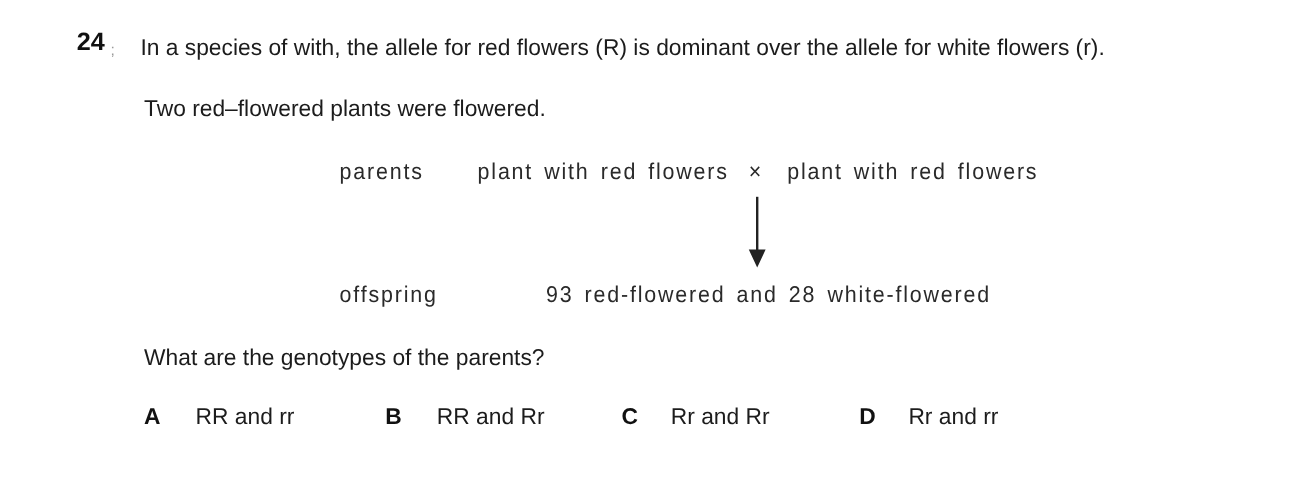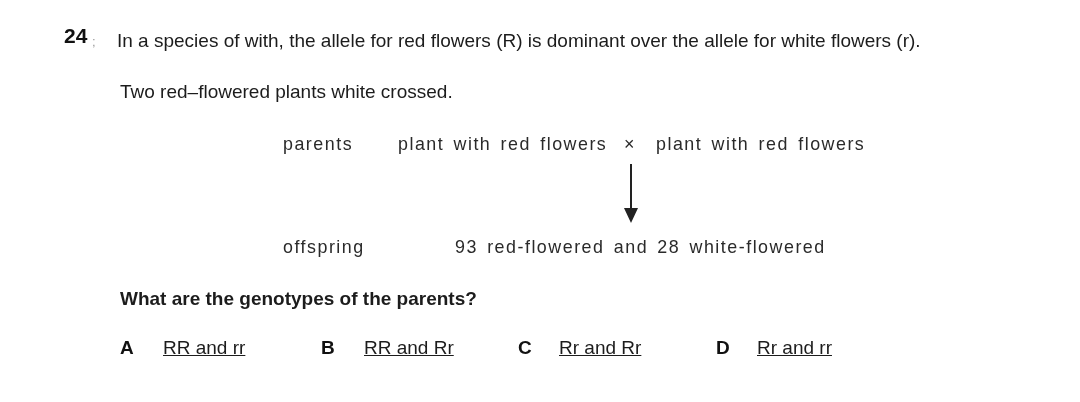--- a/index.html
+++ b/index.html
@@ -61,48 +61,48 @@
   }
   .down-arrow .head {
     position: absolute;
     left: 2px; top: 44px;
     width: 0; height: 0;
     border-left: 7px solid transparent;
     border-right: 7px solid transparent;
     border-top: 15px solid #222222;
   }
 
-  .prompt { left: 120px; top: 288px; font-size: 19px; font-weight: bold; }
+  .prompt { left: 120px; top: 288px; font-size: 19px; }
 
   .option-letter {
     font-size: 19px;
     font-weight: bold;
     color: #111111;
   }
-  .option-text { font-size: 19px; text-decoration: underline; }
+  .option-text { font-size: 19px; }
 
   .opt-a-letter { left: 120px; top: 337px; }
   .opt-a-text   { left: 163px; top: 337px; }
   .opt-b-letter { left: 321px; top: 337px; }
   .opt-b-text   { left: 364px; top: 337px; }
   .opt-c-letter { left: 518px; top: 337px; }
   .opt-c-text   { left: 559px; top: 337px; }
   .opt-d-letter { left: 716px; top: 337px; }
   .opt-d-text   { left: 757px; top: 337px; }
 </style>
 </head>
 <body>
 
 <div class="page">
 
   <span class="abs q-number">24</span>
   <span class="abs q-artifact">;</span>
 
   <span class="abs intro-1">In a species of with, the allele for red flowers (R) is dominant over the allele for white flowers (r).</span>
-  <span class="abs intro-2">Two red–flowered plants white crossed.</span>
+  <span class="abs intro-2">Two red–flowered plants were flowered.</span>
 
   <div>
     <span class="abs diag parents-label">parents</span>
     <span class="abs diag parent-left">plant with red flowers</span>
     <span class="abs diag cross-symbol">×</span>
     <span class="abs diag parent-right">plant with red flowers</span>
 
     <div class="down-arrow">
       <div class="shaft"></div>
       <div class="head"></div>

